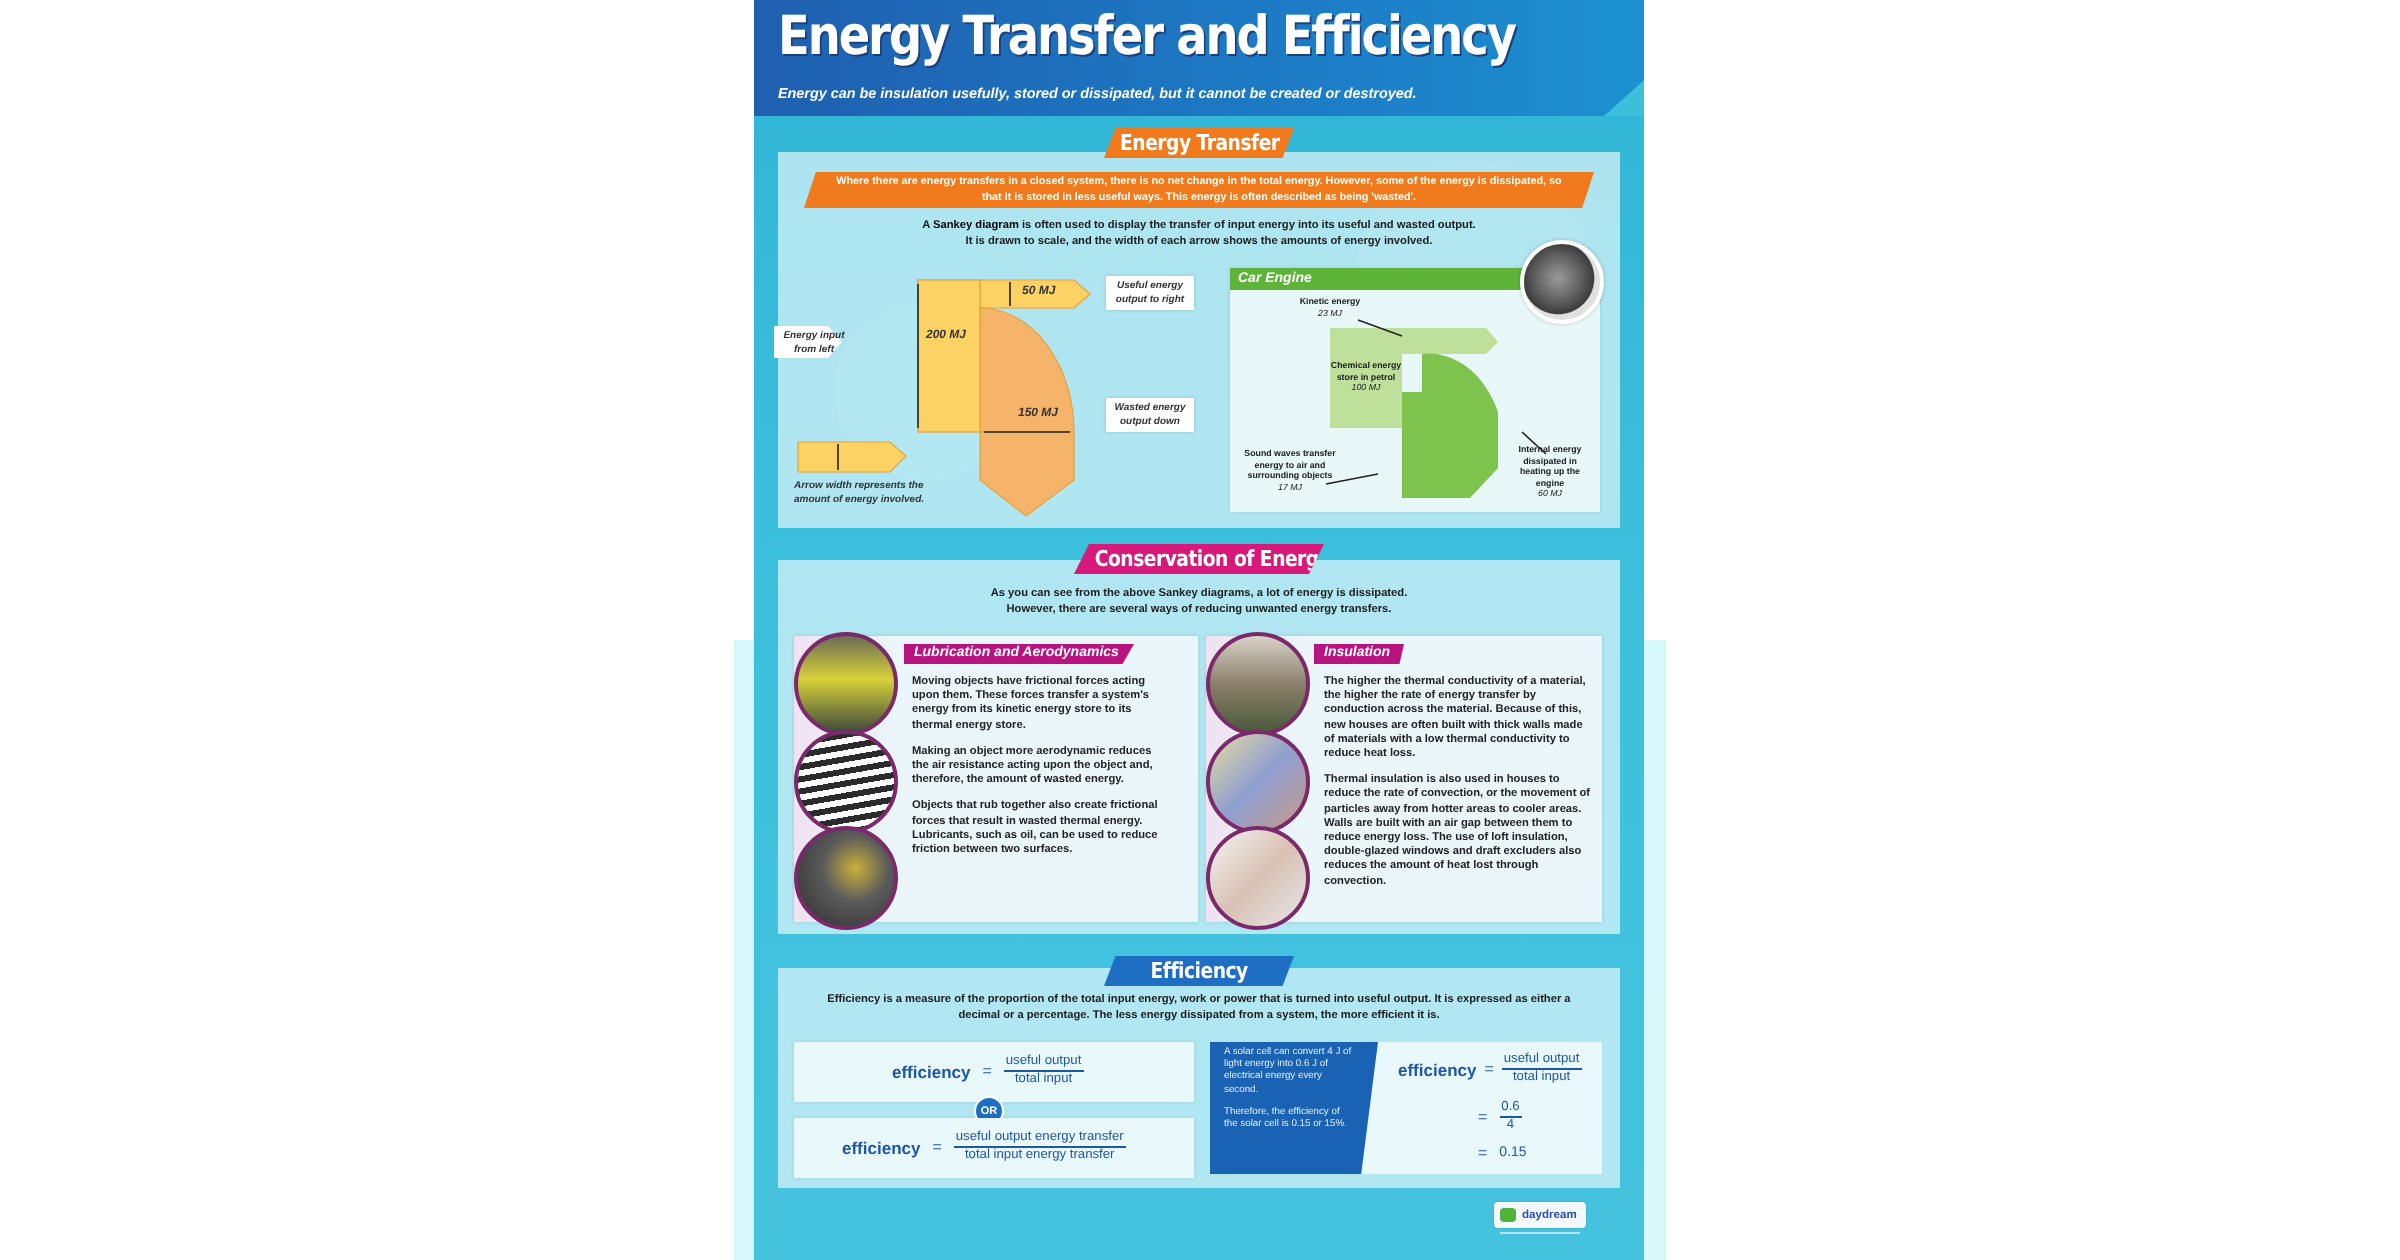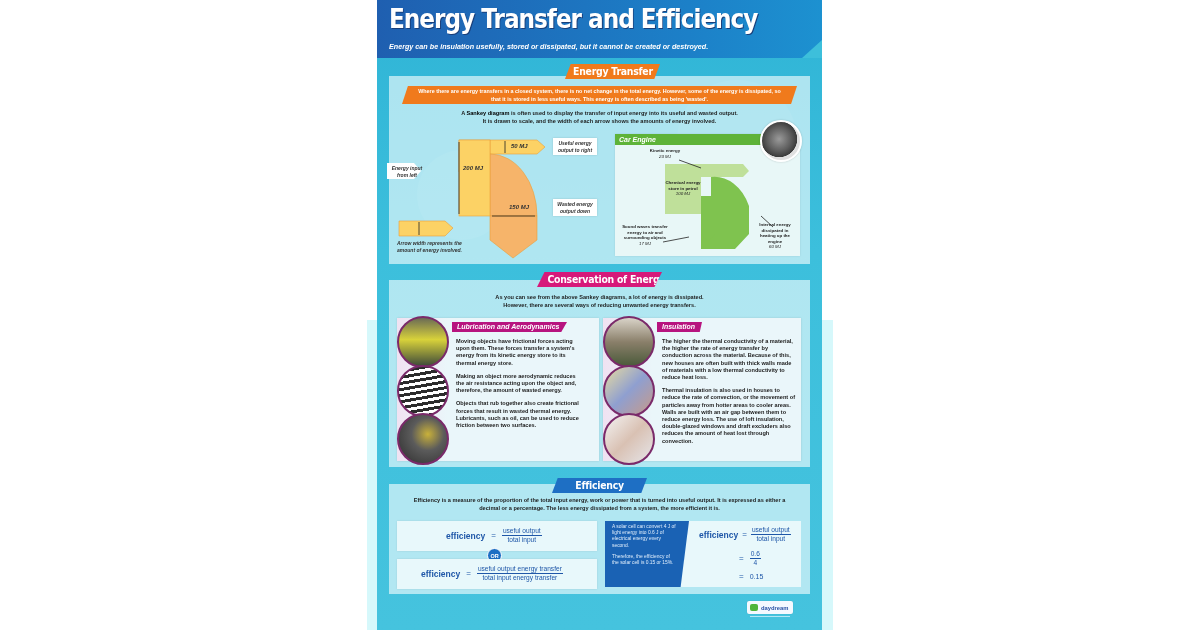--- a/index.html
+++ b/index.html
@@ -23,21 +23,21 @@
   
   .panel { position: absolute; left: 12px; width: 421px; background: rgba(220, 245, 250, 0.72); }
   .panel.p1 { top: 76px; height: 188px; }
   .panel.p2 { top: 280px; height: 187px; }
   .panel.p3 { top: 484px; height: 110px; }
 
   .sec-tag { position: absolute; color: #fff; font-family: "DejaVu Sans", sans-serif; font-weight: bold;
     font-size: 11px; text-align: center; line-height: 15px; height: 15px; white-space: nowrap;
     clip-path: polygon(6% 0, 100% 0, 94% 100%, 0 100%); letter-spacing: -0.3px; }
   .sec-tag span { display: inline-block; transform: scaleX(0.85); }
-  .tag-orange { background: #f07a1c; left: 175px; top: 64px; width: 95px; margin-left: 13px; }
+  .tag-orange { background: #f07a1c; left: 175px; top: 64px; width: 95px; }
   .tag-magenta { background: #d6197a; left: 160px; top: 272px; width: 125px; }
   .tag-blue { background: #1e6fc4; left: 175px; top: 478px; width: 95px; }
 
   .orange-banner { position: absolute; left: 25px; top: 86px; width: 395px; height: 18px; background: #f07a1c;
     clip-path: polygon(1.5% 0, 100% 0, 98.5% 100%, 0 100%); color: #fff; font-size: 5.4px; font-weight: bold;
     text-align: center; line-height: 7.5px; padding: 2px 14px; }
 
   .intro { position: absolute; color: #1c1c1c; font-size: 5.6px; font-weight: bold; text-align: center; line-height: 7.5px; }
   .intro b { color: #000; }
 

